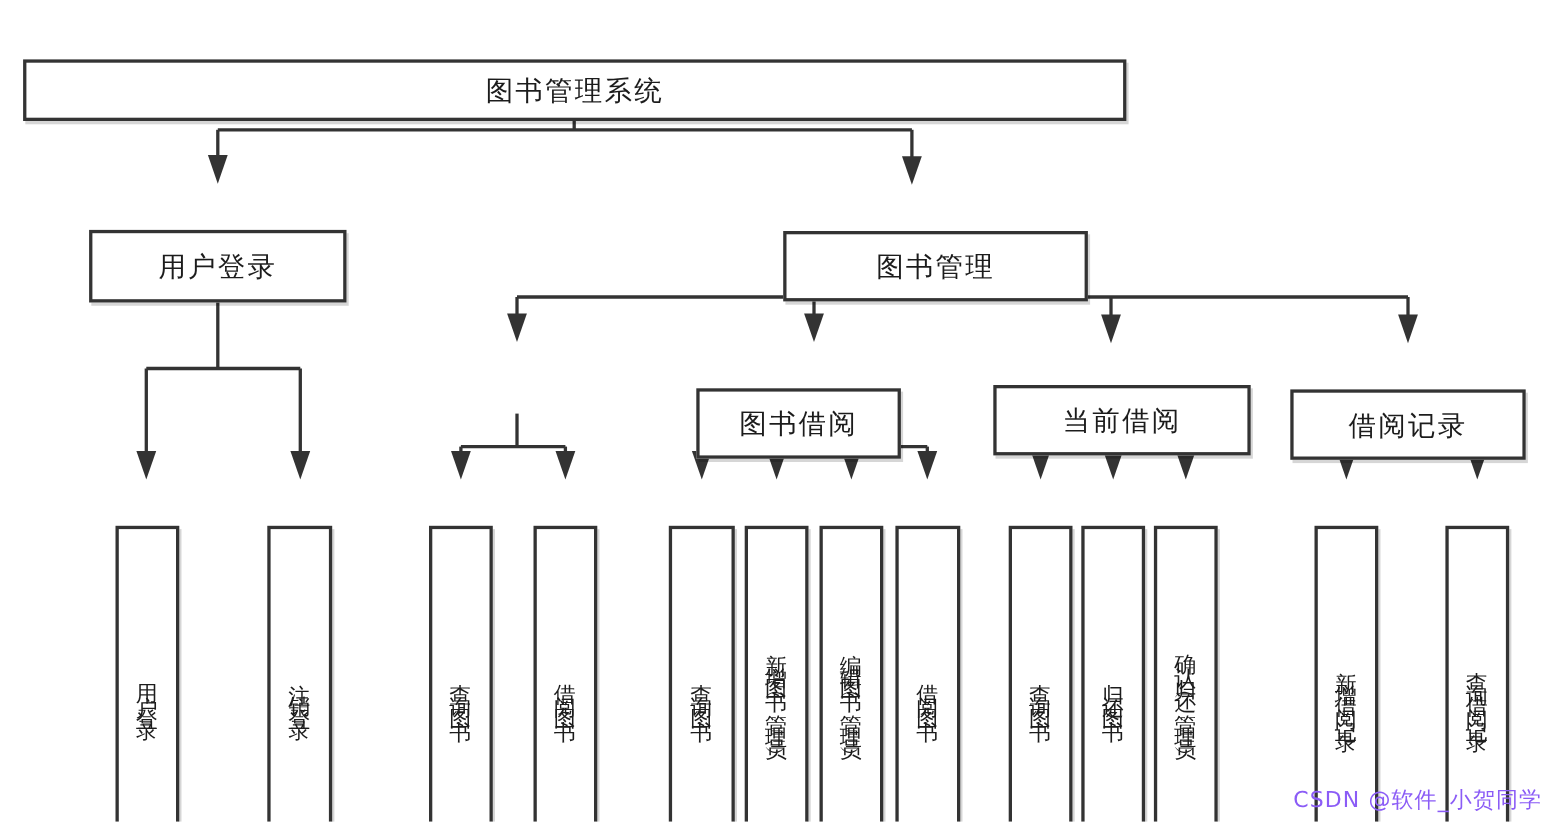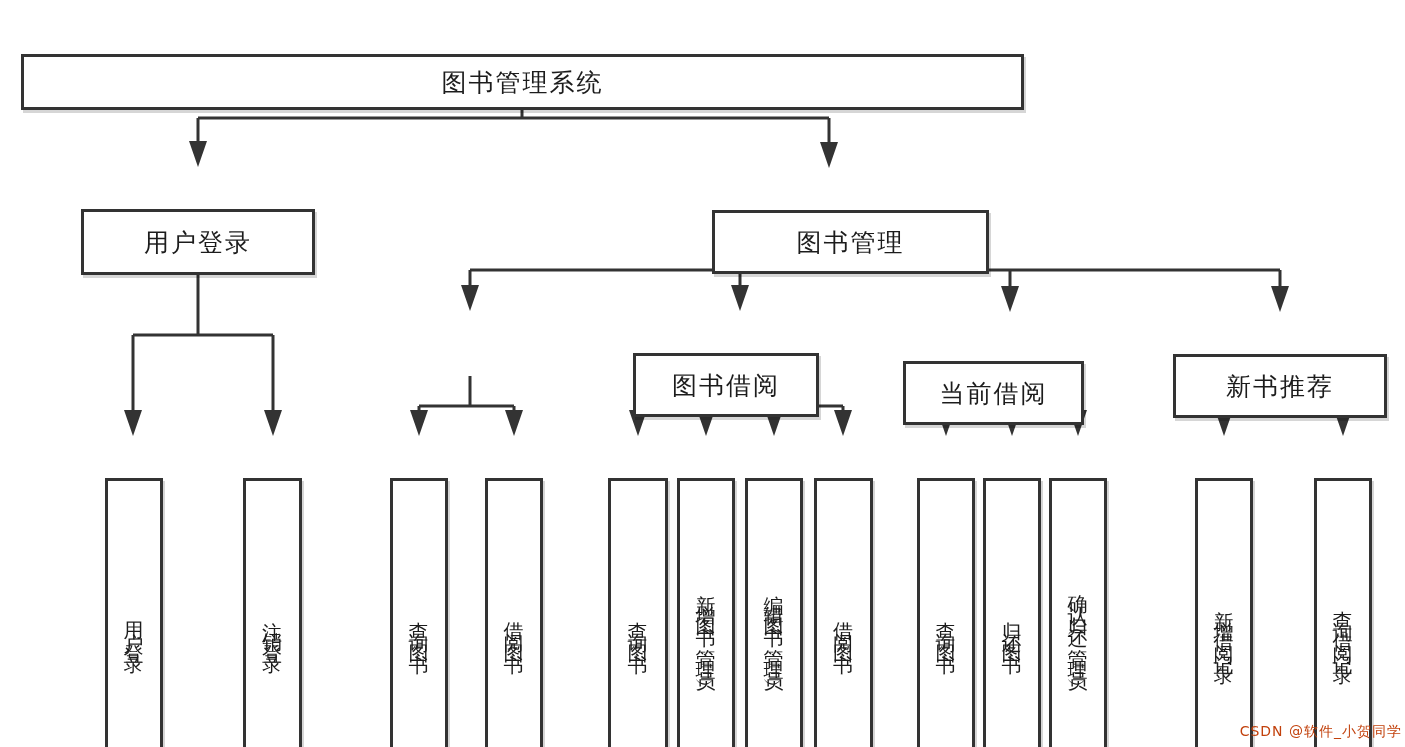--- a/index.html
+++ b/index.html
@@ -15,21 +15,21 @@
     box-shadow:2px 3px 0 rgba(0,0,0,0.16);
     margin-top:41px;
   }
   .h-node{font-size:25px;letter-spacing:2px;white-space:nowrap;}
   .v-node .vtext{
     writing-mode:vertical-lr;text-orientation:mixed;
     font-size:20px;letter-spacing:11px;line-height:1;white-space:nowrap;
   }
   .watermark{
     position:absolute;right:3px;bottom:6px;
-    font-size:14px;letter-spacing:1px;color:#c2410c;white-space:nowrap;
+    font-size:20px;letter-spacing:1px;color:#8b5cf6;white-space:nowrap;
   }
 </style>
 </head>
 <body>
 
 <div class="stage">
 
   <svg class="connectors" width="1405" height="747" viewBox="0 0 1405 747" aria-hidden="true">
       <line x1="522" y1="69" x2="522" y2="118" stroke="#333333" stroke-width="3"></line>
       <line x1="198" y1="234" x2="198" y2="335" stroke="#333333" stroke-width="3"></line>
@@ -84,22 +84,22 @@
       <line x1="1343" y1="407" x2="1343" y2="416" stroke="#333333" stroke-width="3"></line>
       <polygon points="1334,410 1352,410 1343,436" fill="#333333"></polygon>
     </svg>
 
   <div class="node h-node" style="left:21px;top:13px;width:1003px;height:56px">图书管理系统</div>
 
   <div class="node h-node" style="left:81px;top:168px;width:234px;height:66px">用户登录</div>
   <div class="node h-node" style="left:712px;top:169px;width:277px;height:64px">图书管理</div>
 
   <div class="node h-node" style="left:633px;top:312px;width:186px;height:64px">图书借阅</div>
-  <div class="node h-node" style="left:903px;top:320px;width:181px;height:64px">当前借阅</div>
-  <div class="node h-node" style="left:1173px;top:313px;width:214px;height:64px">新书推荐</div>
+  <div class="node h-node" style="left:903px;top:309px;width:234px;height:64px">当前借阅</div>
+  <div class="node h-node" style="left:1173px;top:313px;width:214px;height:64px">借阅记录</div>
 
   <div class="node v-node" style="left:105px;top:437px;width:58px;height:300px">
     <span class="vtext">用户登录</span>
   </div>
   <div class="node v-node" style="left:243px;top:437px;width:59px;height:300px">
     <span class="vtext">注销登录</span>
   </div>
 
   <div class="node v-node" style="left:390px;top:437px;width:58px;height:300px">
     <span class="vtext">查询图书</span>

